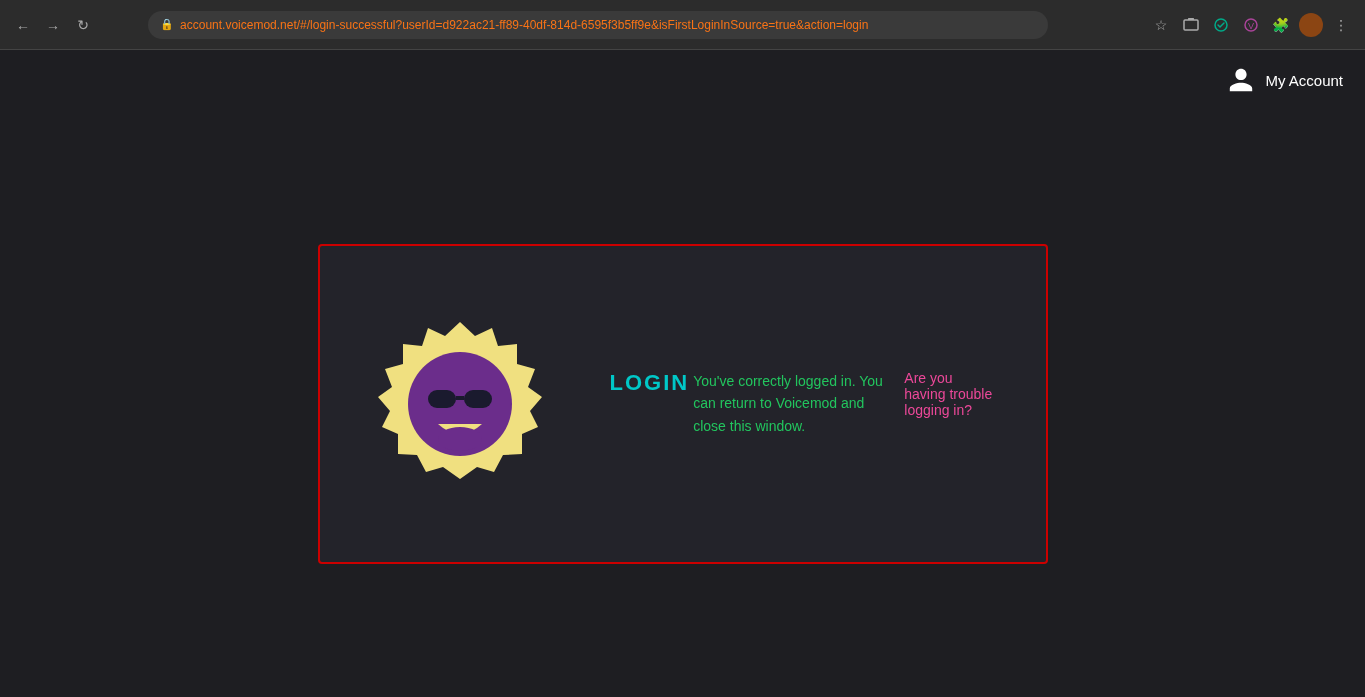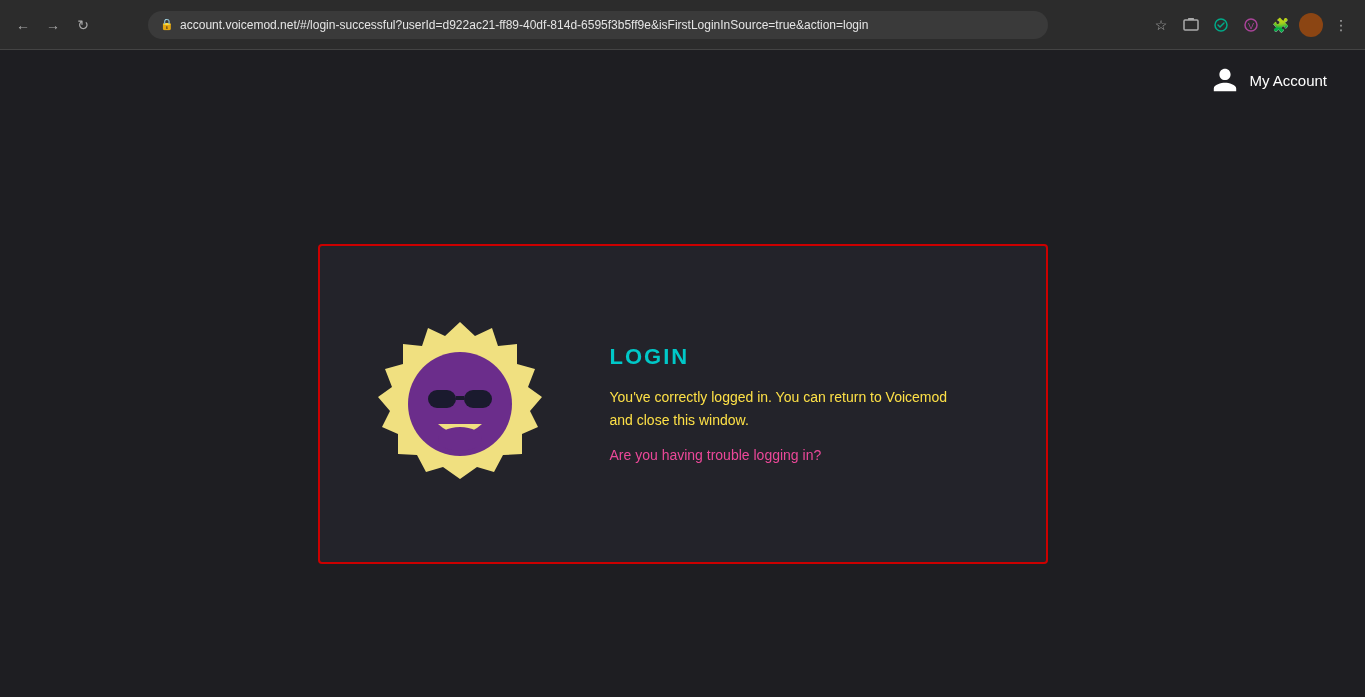--- a/index.html
+++ b/index.html
@@ -51,21 +51,21 @@
       gap: 6px;
       margin: 0 auto;
     }
 
     .lock-icon {
       color: #aaa;
       font-size: 11px;
     }
 
     .address-text {
-      color: #e5e5e5;
+      color: #f97316;
       font-size: 12px;
       white-space: nowrap;
       overflow: hidden;
       text-overflow: ellipsis;
     }
 
     .browser-actions {
       display: flex;
       align-items: center;
       gap: 6px;
@@ -103,21 +103,21 @@
       flex-direction: column;
     }
 
     
     .top-nav {
       width: 100%;
       height: 60px;
       display: flex;
       align-items: center;
       justify-content: flex-end;
-      padding: 0 38px;
+      padding: 0 22px;
     }
 
     .my-account-btn {
       display: flex;
       align-items: center;
       gap: 10px;
       color: #ffffff;
       font-size: 15px;
       cursor: pointer;
       background: none;
@@ -156,22 +156,22 @@
       width: 180px;
       height: 180px;
       display: flex;
       align-items: center;
       justify-content: center;
     }
 
     
     .text-area {
       display: flex;
-      flex-direction: column;
-      gap: 16px;
+      flex-direction: row;
+      gap: 4px;
     }
 
     .login-label {
       font-size: 22px;
       font-weight: bold;
       color: #00c8c8;
       letter-spacing: 2px;
       text-transform: uppercase;
     }
 
@@ -179,21 +179,21 @@
       font-size: 52px;
       font-weight: 900;
       color: #ffffff;
       letter-spacing: 2px;
       text-transform: uppercase;
       line-height: 1;
     }
 
     .description-text {
       font-size: 14px;
-      color: #fde047;
+      color: #22c55e;
       line-height: 1.6;
       max-width: 360px;
     }
 
     .trouble-link {
       font-size: 14px;
       color: #ec4899;
       cursor: pointer;
       text-decoration: none;
     }

